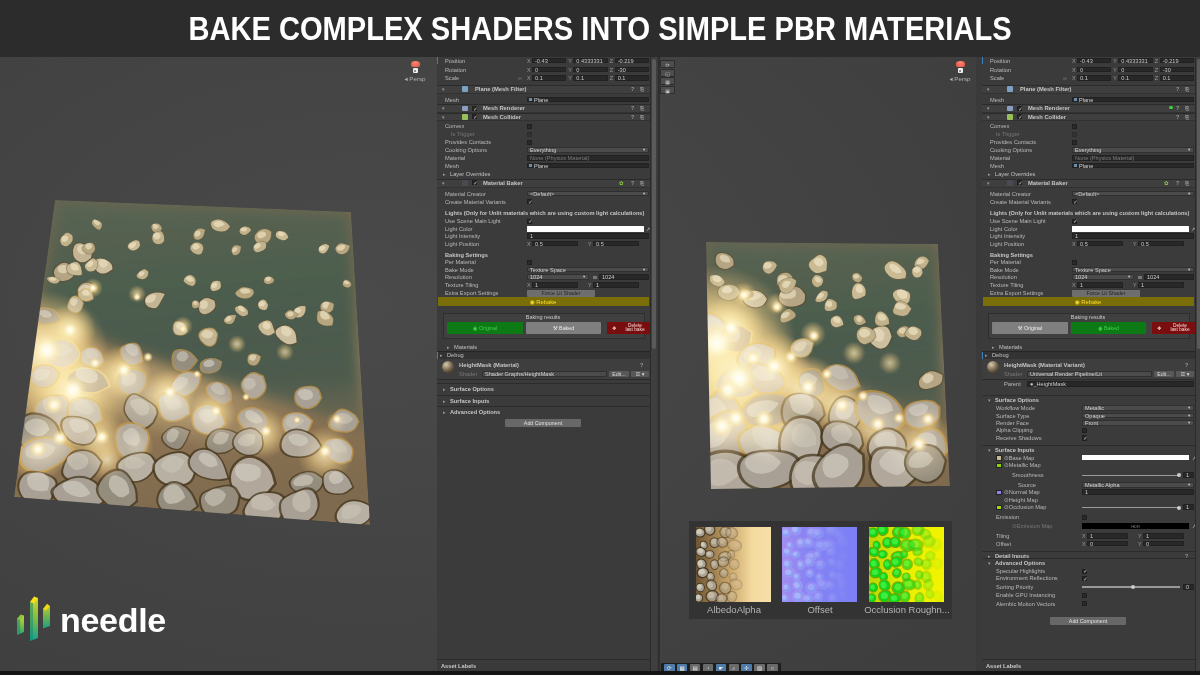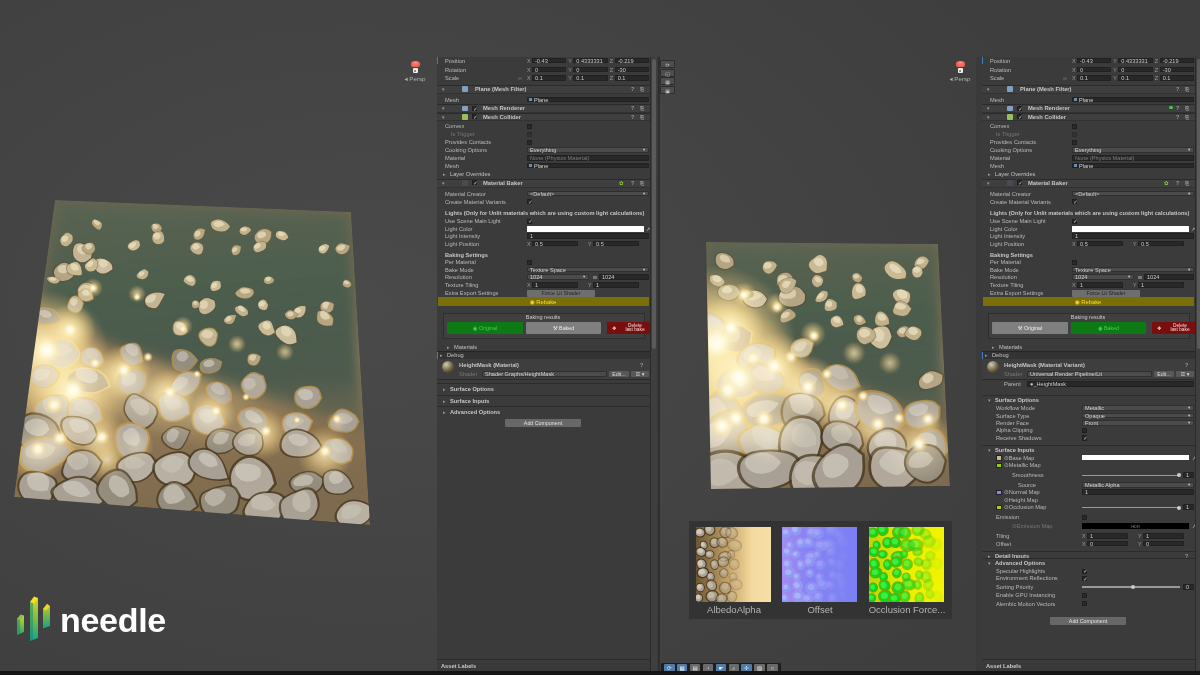--- a/index.html
+++ b/index.html
@@ -936,20 +936,23 @@
           <circle cx="854" cy="353" r="12" fill="url(#goldglow)" opacity="0.38"></circle>
           <circle cx="777" cy="304" r="12" fill="url(#goldglow)" opacity="0.38"></circle>
           <circle cx="890" cy="363" r="12" fill="url(#goldglow)" opacity="0.34"></circle>
           <circle cx="744" cy="295" r="13" fill="url(#goldglow)" opacity="0.45"></circle>
           <circle cx="928" cy="421" r="14" fill="url(#goldglow)" opacity="0.38"></circle>
           <ellipse cx="794" cy="387" rx="121" ry="30" transform="rotate(25.5 794 387)" fill="url(#goldglow)" opacity="0.38"></ellipse>
         </g>
       </g>
 </svg>
 
+<div id="hdr">
+      <div>BAKE COMPLEX SHADERS INTO SIMPLE PBR MATERIALS</div>
+    </div>
 
 <div style="position:absolute;left:410.5px;top:61px;width:9px;height:6px;background:radial-gradient(circle at 50% 30%,#ff8a76,#e04b3c);border-radius:45% 45% 25% 25%;"></div>
     <div style="position:absolute;left:412.5px;top:68px;width:5px;height:5px;background:#eee;border-radius:1px;font-size:4px;color:#333;text-align:center;line-height:5px;font-weight:bold;">x</div>
     <div style="position:absolute;left:398px;top:74.5px;width:34px;text-align:center;font-size:6.2px;color:#b0b0b0;">◂ Persp</div>
 <div style="position:absolute;left:955.5px;top:61px;width:9px;height:6px;background:radial-gradient(circle at 50% 30%,#ff8a76,#e04b3c);border-radius:45% 45% 25% 25%;"></div>
     <div style="position:absolute;left:957.5px;top:68px;width:5px;height:5px;background:#eee;border-radius:1px;font-size:4px;color:#333;text-align:center;line-height:5px;font-weight:bold;">x</div>
     <div style="position:absolute;left:943px;top:74.5px;width:34px;text-align:center;font-size:6.2px;color:#b0b0b0;">◂ Persp</div>
 <div style="position:absolute;left:660px;top:60px;width:16px;height:35px;">
       <div style="position:absolute;left:0;top:0.0px;width:15px;height:8.2px;background:#4e4e4e;border:0.5px solid #2c2c2c;border-radius:1px;color:#ccc;font-size:5px;text-align:center;line-height:8px;">⟳</div>
       <div style="position:absolute;left:0;top:8.6px;width:15px;height:8.2px;background:#4e4e4e;border:0.5px solid #2c2c2c;border-radius:1px;color:#ccc;font-size:5px;text-align:center;line-height:8px;">◱</div>
@@ -1573,21 +1576,21 @@
         <ellipse cx="-0.5" cy="-0.6" rx="2.3" ry="2.5" fill="#3cee3c"></ellipse>
       </g>
       <g transform="translate(69.2,69.5) rotate(-27)" opacity="0.07">
         <ellipse rx="4.9" ry="6.2" fill="#7aa400"></ellipse>
         <ellipse rx="4.0" ry="5.1" fill="#12d41c"></ellipse>
         <ellipse cx="-0.6" cy="-0.7" rx="2.5" ry="3.1" fill="#3cee3c"></ellipse>
       </g>
     </svg>
 <div class="thlabel" style="left:684px;top:604px;width:100px;">AlbedoAlpha</div>
 <div class="thlabel" style="left:770px;top:604px;width:100px;">Offset</div>
-<div class="thlabel" style="left:857px;top:604px;width:100px;">Occlusion Force...</div>
+<div class="thlabel" style="left:857px;top:604px;width:100px;">Occlusion Roughn...</div>
 
 <div class="panel" style="left:437px;">
       <div class="lb" style="left:8px;top:0.5px;">Position</div>
       <div class="axl" style="left:90.0px;top:0.5px;">X</div>
       <div class="fd" style="left:95.0px;top:0.5px;width:34.333333333333336px;height:5.8px;">-0.43</div>
       <div class="axl" style="left:131.3px;top:0.5px;">Y</div>
       <div class="fd" style="left:136.33333333333334px;top:0.5px;width:34.333333333333336px;height:5.8px;">0.4333331</div>
       <div class="axl" style="left:172.7px;top:0.5px;">Z</div>
       <div class="fd" style="left:177.66666666666669px;top:0.5px;width:34.333333333333336px;height:5.8px;">-0.219</div>
       <div class="lb" style="left:8px;top:9.5px;">Rotation</div>

